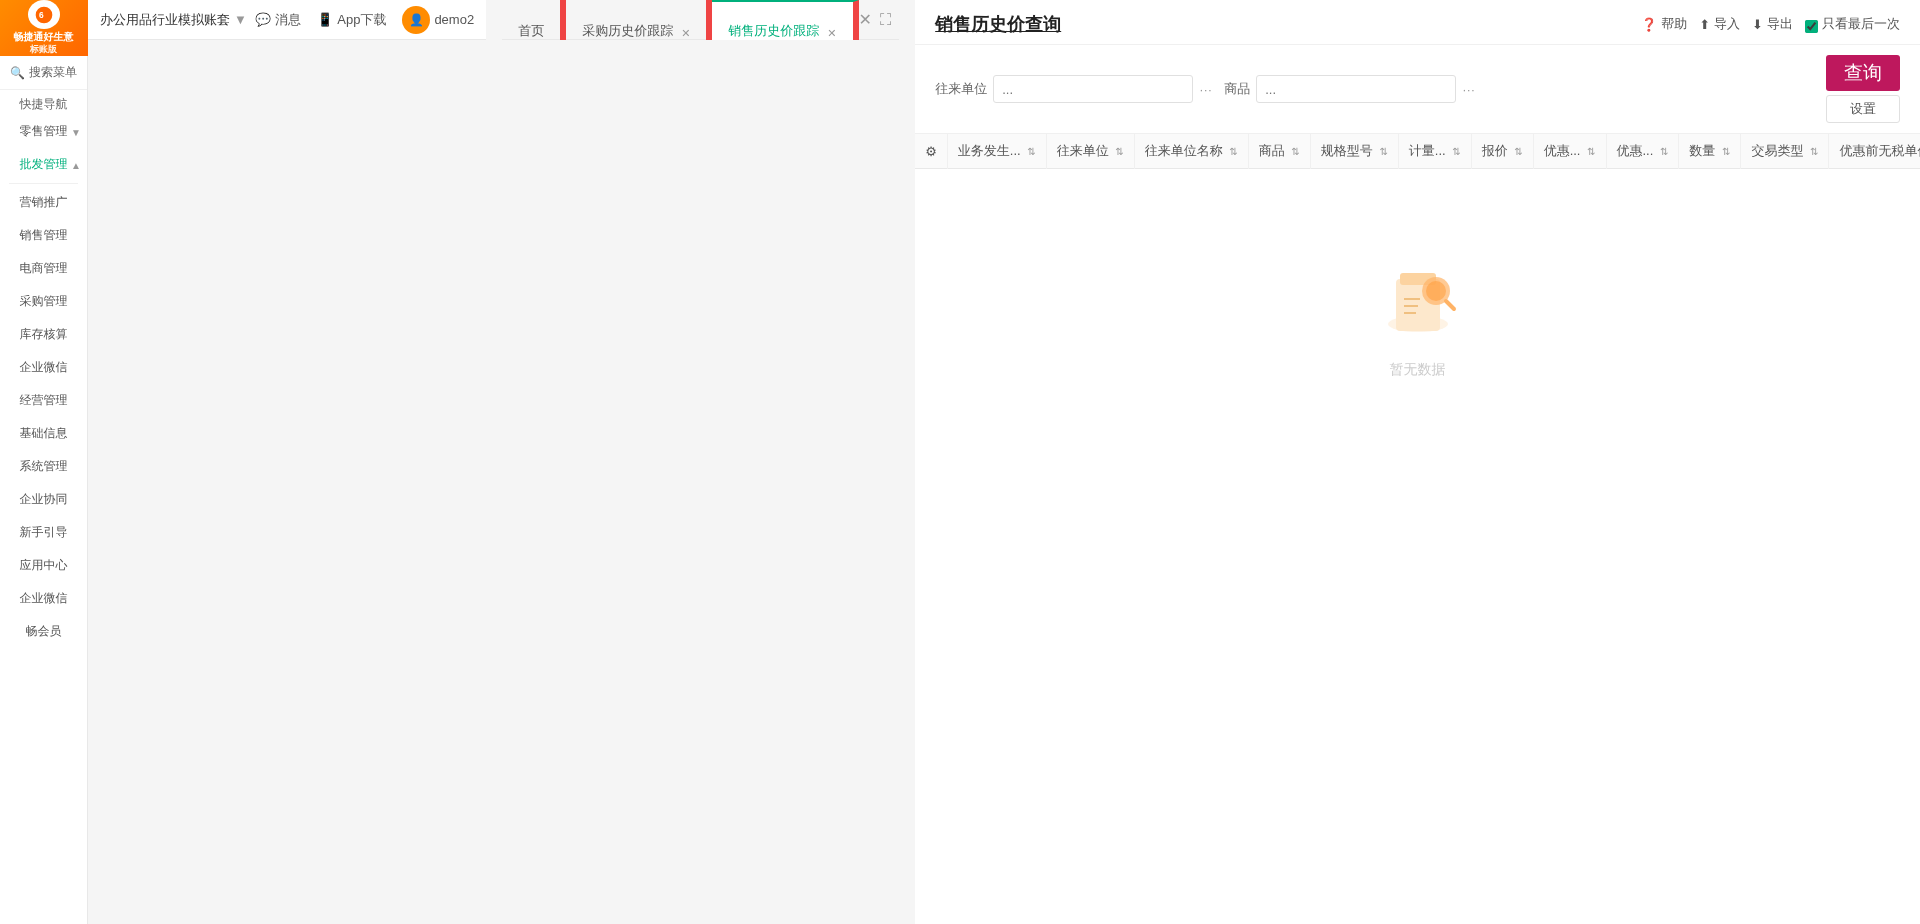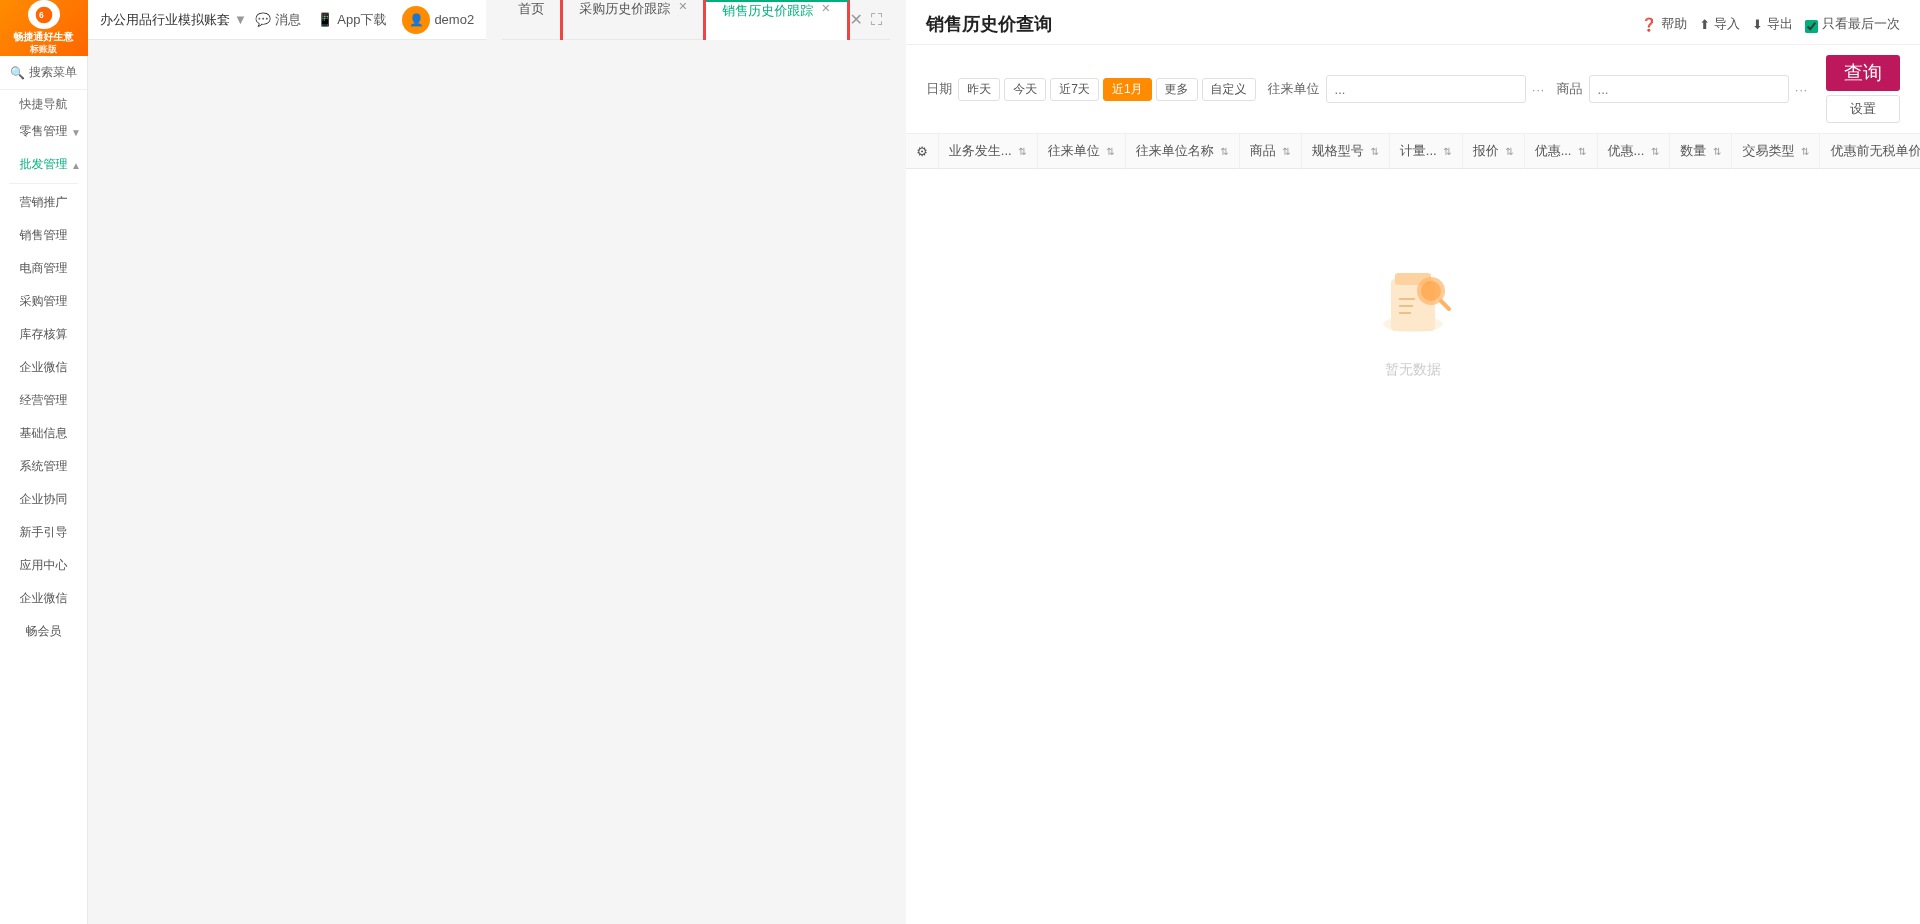--- a/index.html
+++ b/index.html
@@ -139,26 +139,26 @@
       background: #f5f5f5;
       display: flex;
       align-items: center;
       border-bottom: 1px solid #e8e8e8;
       padding: 0 0;
     }
     .tab-item {
       height: 40px;
       padding: 0 16px;
       display: flex;
-      align-items: flex-start;
+      align-items: flex-end;
       gap: 6px;
       cursor: pointer;
       font-size: 13px;
       color: #555;
-      border-right: 3px solid #ef4444;
+      border-right: 6px solid #ef4444;
       white-space: nowrap;
     }
     .tab-item.active {
       background: #fff;
       color: #00b07c;
       border-top: 2px solid #00b07c;
     }
     .tab-item .tab-close {
       font-size: 11px;
       color: #999;
@@ -191,20 +191,21 @@
       padding: 12px 20px 8px;
       display: flex;
       align-items: center;
       justify-content: space-between;
       border-bottom: 1px solid #f0f0f0;
     }
     .page-title {
       font-size: 18px;
       font-weight: bold;
       color: #222;
+      text-decoration: underline;
     }
     .page-title-actions {
       display: flex;
       align-items: center;
       gap: 12px;
       font-size: 13px;
       color: #555;
     }
     .page-title-actions .action {
       display: flex;
@@ -473,31 +474,20 @@
         </div>
         <div class="checkbox-item">
           <input type="checkbox" checked="" style="">
           <span>只看最后一次</span>
         </div>
       </div>
     </div>
 
     <div class="filter-bar">
       <div class="filter-group">
-        <span class="filter-label">日期</span>
-        <div class="date-btns">
-          <button class="date-btn">昨天</button>
-          <button class="date-btn">今天</button>
-          <button class="date-btn">近7天</button>
-          <button class="date-btn active">近1月</button>
-          <button class="date-btn">更多</button>
-          <button class="date-btn">自定义</button>
-        </div>
-      </div>
-      <div class="filter-group">
         <span class="filter-label">往来单位</span>
         <input class="filter-input" type="text" placeholder="..." style="">
         <span class="filter-more">···</span>
       </div>
       <div class="filter-group">
         <span class="filter-label">商品</span>
         <input class="filter-input" type="text" placeholder="..." style="">
         <span class="filter-more">···</span>
       </div>
       <div style="display:flex;flex-direction:column;gap:4px;margin-left:auto;">

